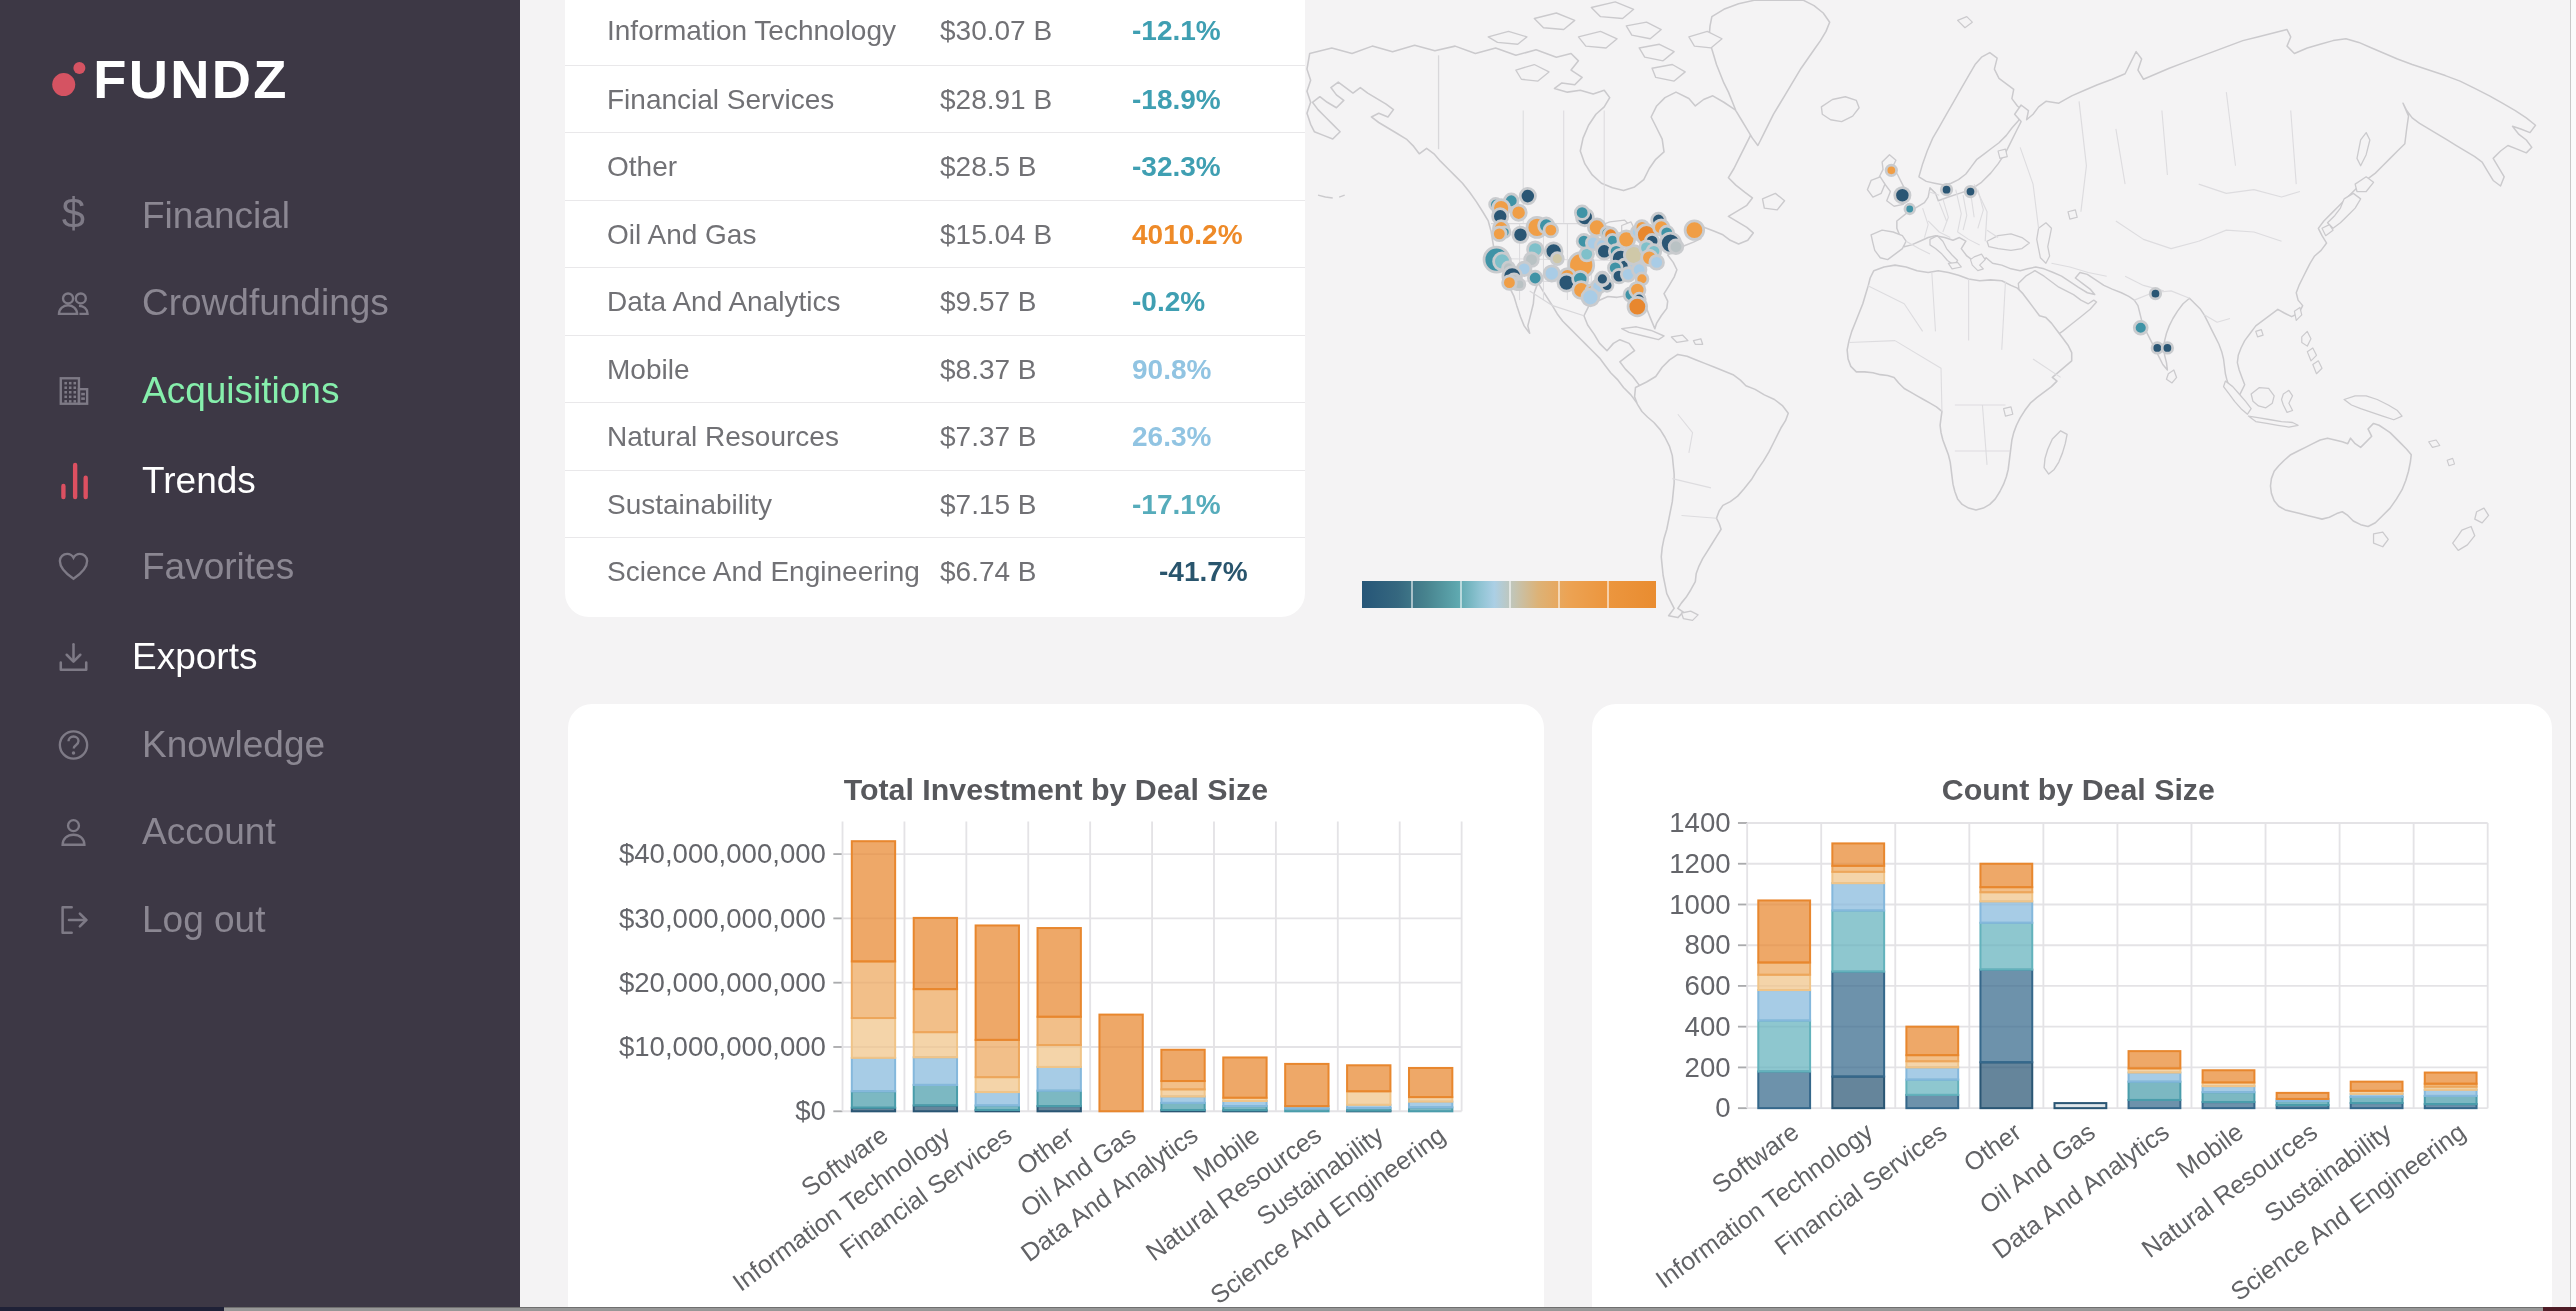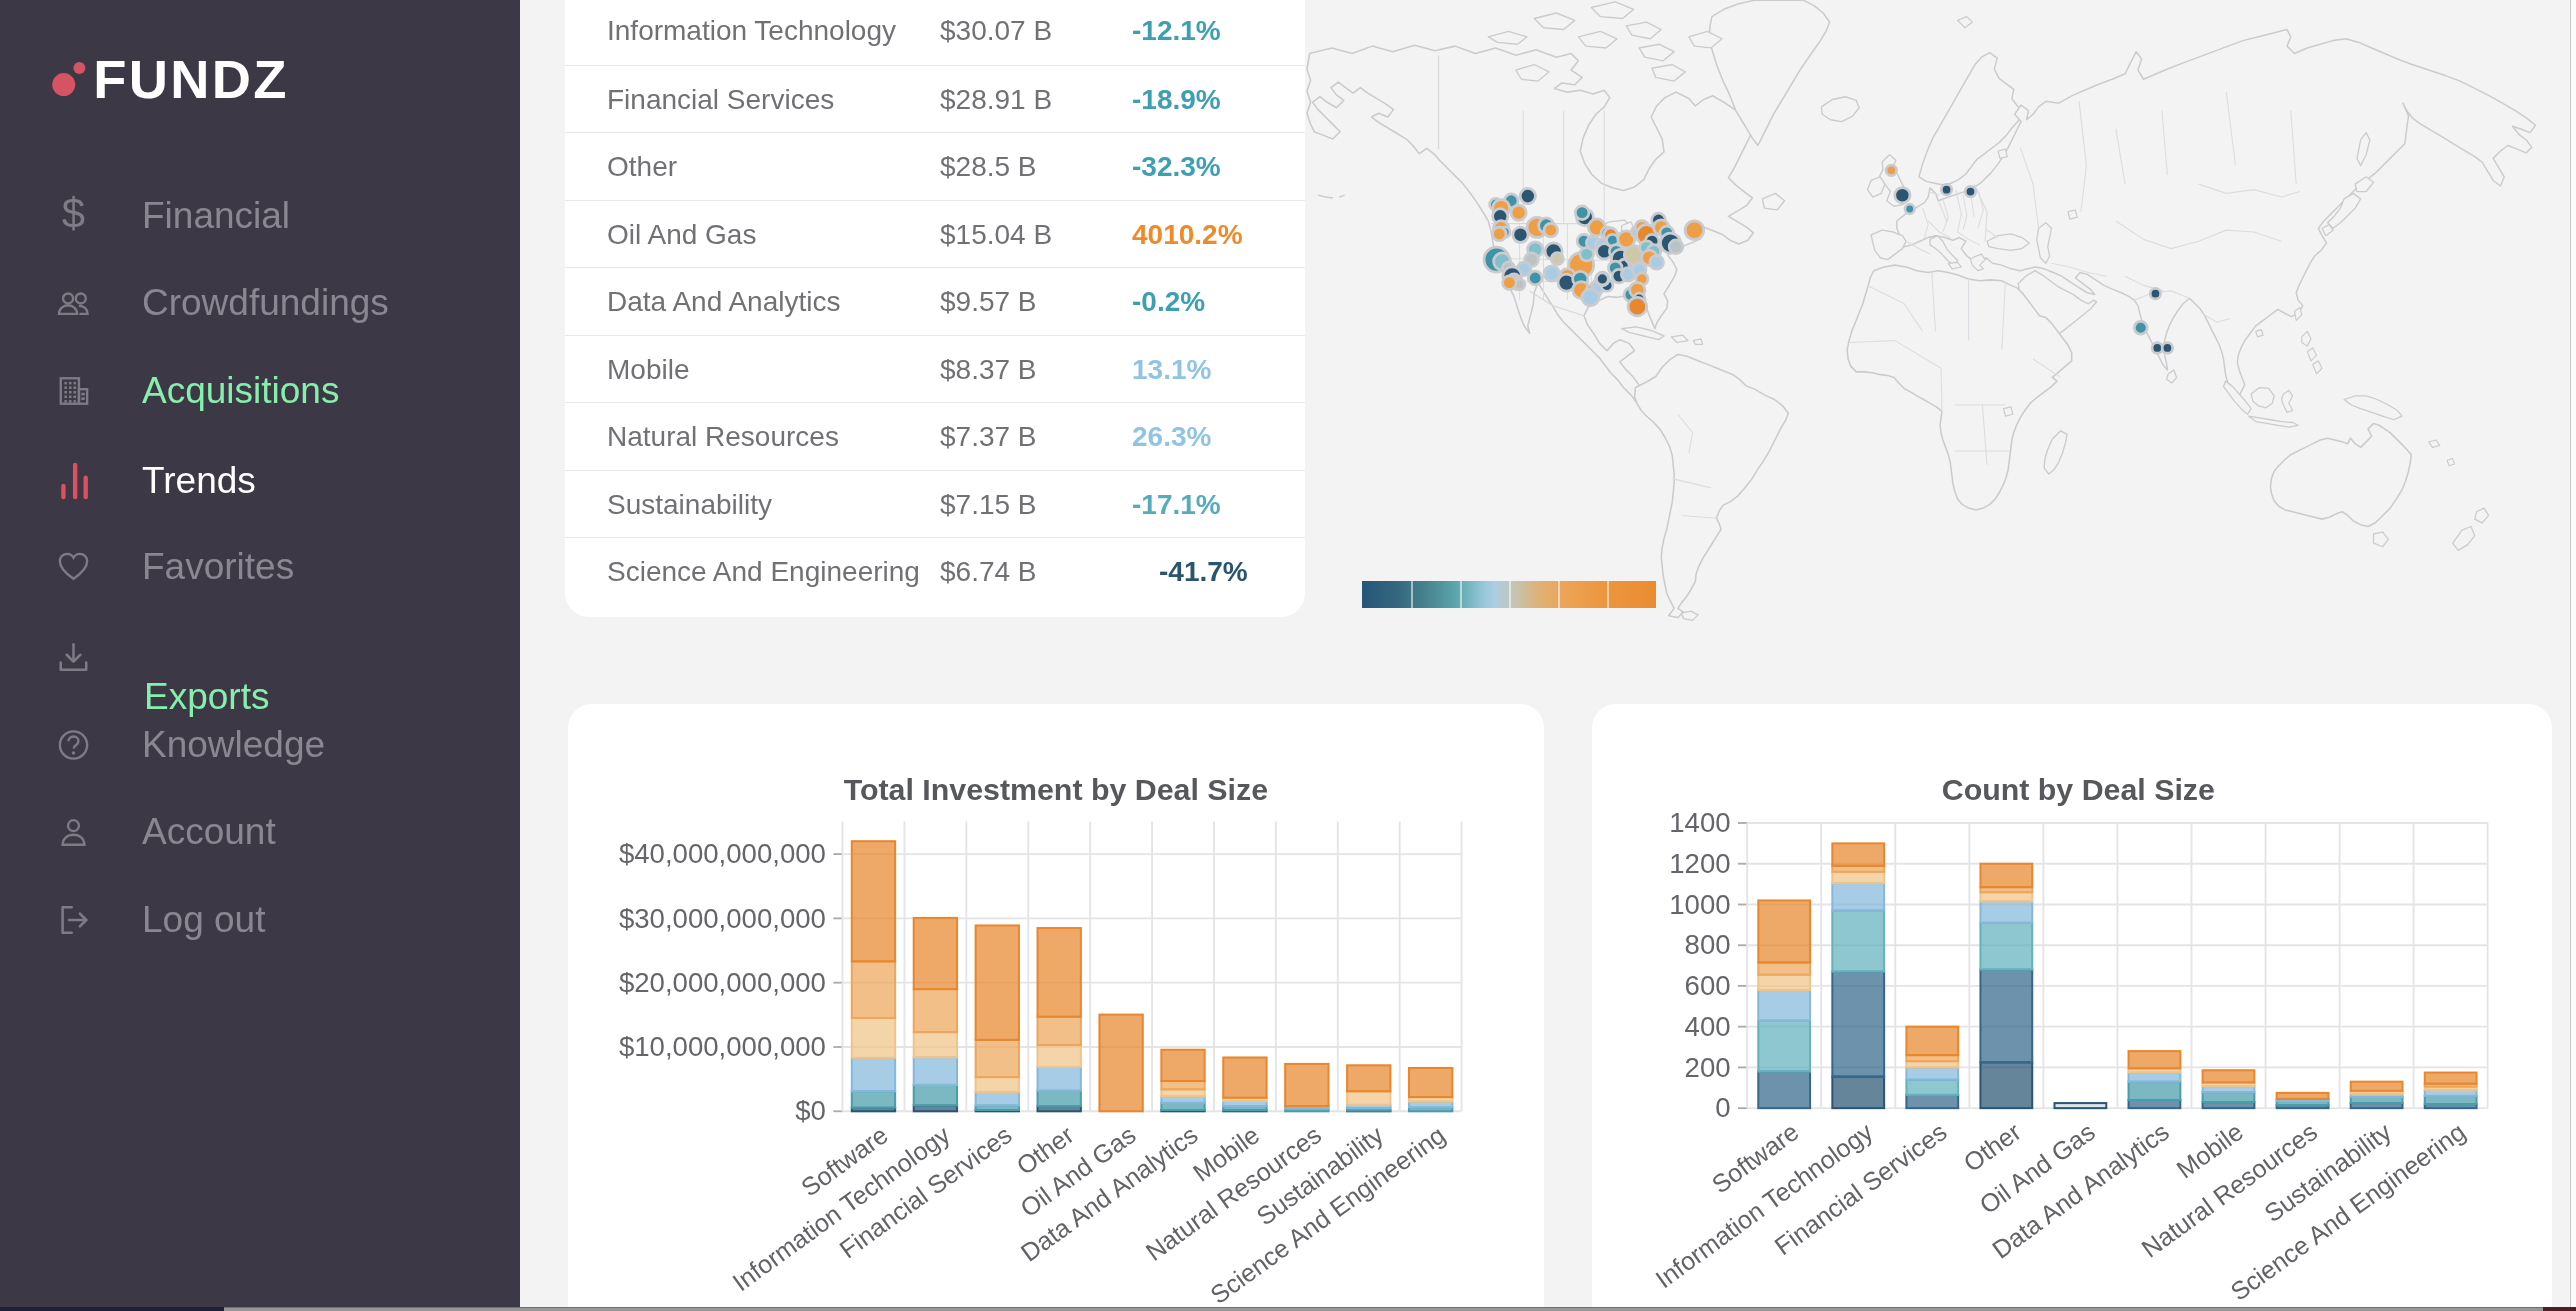--- a/index.html
+++ b/index.html
@@ -246,21 +246,21 @@
       <span style="position:absolute;left:567px;top:50%;transform:translateY(-50%);color:#ee8a28;font-weight:bold;">4010.2%</span>
     </div>
 <div style="position:absolute;left:0;top:267px;width:740px;height:68px;border-top:1.8px solid #e9e8ea;">
       <span style="position:absolute;left:42px;top:50%;transform:translateY(-50%);color:#717175;">Data And Analytics</span>
       <span style="position:absolute;left:375px;top:50%;transform:translateY(-50%);color:#717175;">$9.57 B</span>
       <span style="position:absolute;left:567px;top:50%;transform:translateY(-50%);color:#3f9fb2;font-weight:bold;">-0.2%</span>
     </div>
 <div style="position:absolute;left:0;top:335px;width:740px;height:68px;border-top:1.8px solid #e9e8ea;">
       <span style="position:absolute;left:42px;top:50%;transform:translateY(-50%);color:#717175;">Mobile</span>
       <span style="position:absolute;left:375px;top:50%;transform:translateY(-50%);color:#717175;">$8.37 B</span>
-      <span style="position:absolute;left:567px;top:50%;transform:translateY(-50%);color:#91c4e2;font-weight:bold;">13.1%</span>
+      <span style="position:absolute;left:567px;top:50%;transform:translateY(-50%);color:#91c4e2;font-weight:bold;">90.8%</span>
     </div>
 <div style="position:absolute;left:0;top:402px;width:740px;height:68px;border-top:1.8px solid #e9e8ea;">
       <span style="position:absolute;left:42px;top:50%;transform:translateY(-50%);color:#717175;">Natural Resources</span>
       <span style="position:absolute;left:375px;top:50%;transform:translateY(-50%);color:#717175;">$7.37 B</span>
       <span style="position:absolute;left:567px;top:50%;transform:translateY(-50%);color:#91c4e2;font-weight:bold;">26.3%</span>
     </div>
 <div style="position:absolute;left:0;top:470px;width:740px;height:68px;border-top:1.8px solid #e9e8ea;">
       <span style="position:absolute;left:42px;top:50%;transform:translateY(-50%);color:#717175;">Sustainability</span>
       <span style="position:absolute;left:375px;top:50%;transform:translateY(-50%);color:#717175;">$7.15 B</span>
       <span style="position:absolute;left:567px;top:50%;transform:translateY(-50%);color:#56acbb;font-weight:bold;">-17.1%</span>
@@ -540,21 +540,21 @@
 <div style="position:absolute;left:56px;top:638px;height:37px;">
       <svg width="35" height="40" viewBox="0 0 36 44" style="position:absolute;left:0;top:-0.9px;">
         <g transform="translate(0,4)">
           <g fill="none" stroke="#7e7a86" stroke-width="2.8" stroke-linecap="round" stroke-linejoin="round">
             <path d="M4 24 v8 h28 v-8"></path>
             <path d="M18 4 v18"></path>
             <path d="M10.5 15.5 L18 23 L25.5 15.5"></path>
           </g>
         </g>
       </svg>
-      <span style="position:absolute;left:88px;top:50%;transform:translateY(-50%);white-space:nowrap;font-size:37px;color:#86efac;margin-top:40px;">Exports</span>
+      <span style="position:absolute;left:76px;top:50%;transform:translateY(-50%);white-space:nowrap;font-size:37px;color:#ffffff;">Exports</span>
     </div>
 <div style="position:absolute;left:56px;top:726px;height:37px;">
       <svg width="35" height="40" viewBox="0 0 36 44" style="position:absolute;left:0;top:-0.9px;">
         <g transform="translate(0,4)">
           <g fill="none" stroke="#7e7a86" stroke-width="2.6">
             <circle cx="18" cy="18" r="15"></circle>
             <path d="M12.5 14 c0-3.2 2.4-5.3 5.5-5.3 s5.5 2 5.5 5 c0 2.6-1.6 3.6-3.2 4.8 c-1.3 1-2 1.6-2 3.3"></path>
           </g>
           <circle cx="18" cy="26.8" r="1.9" fill="#7e7a86"></circle>
         </g>

